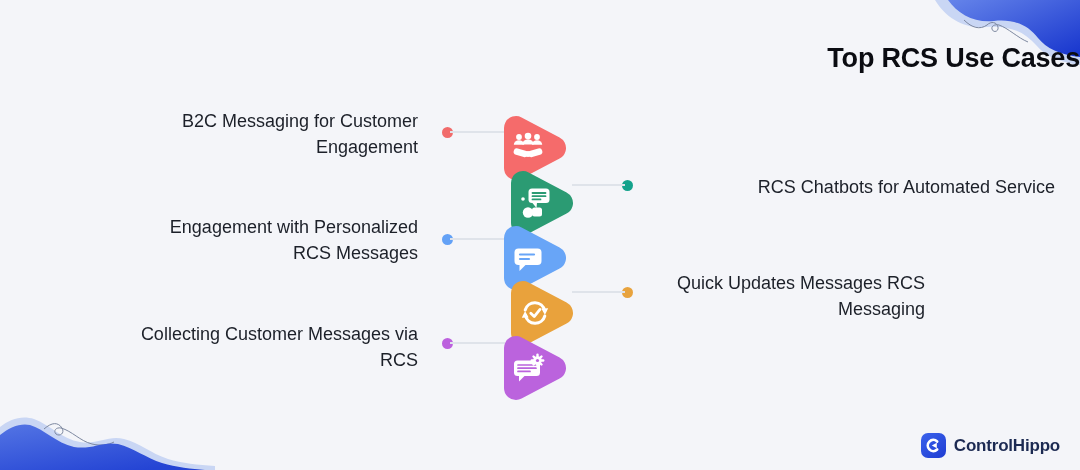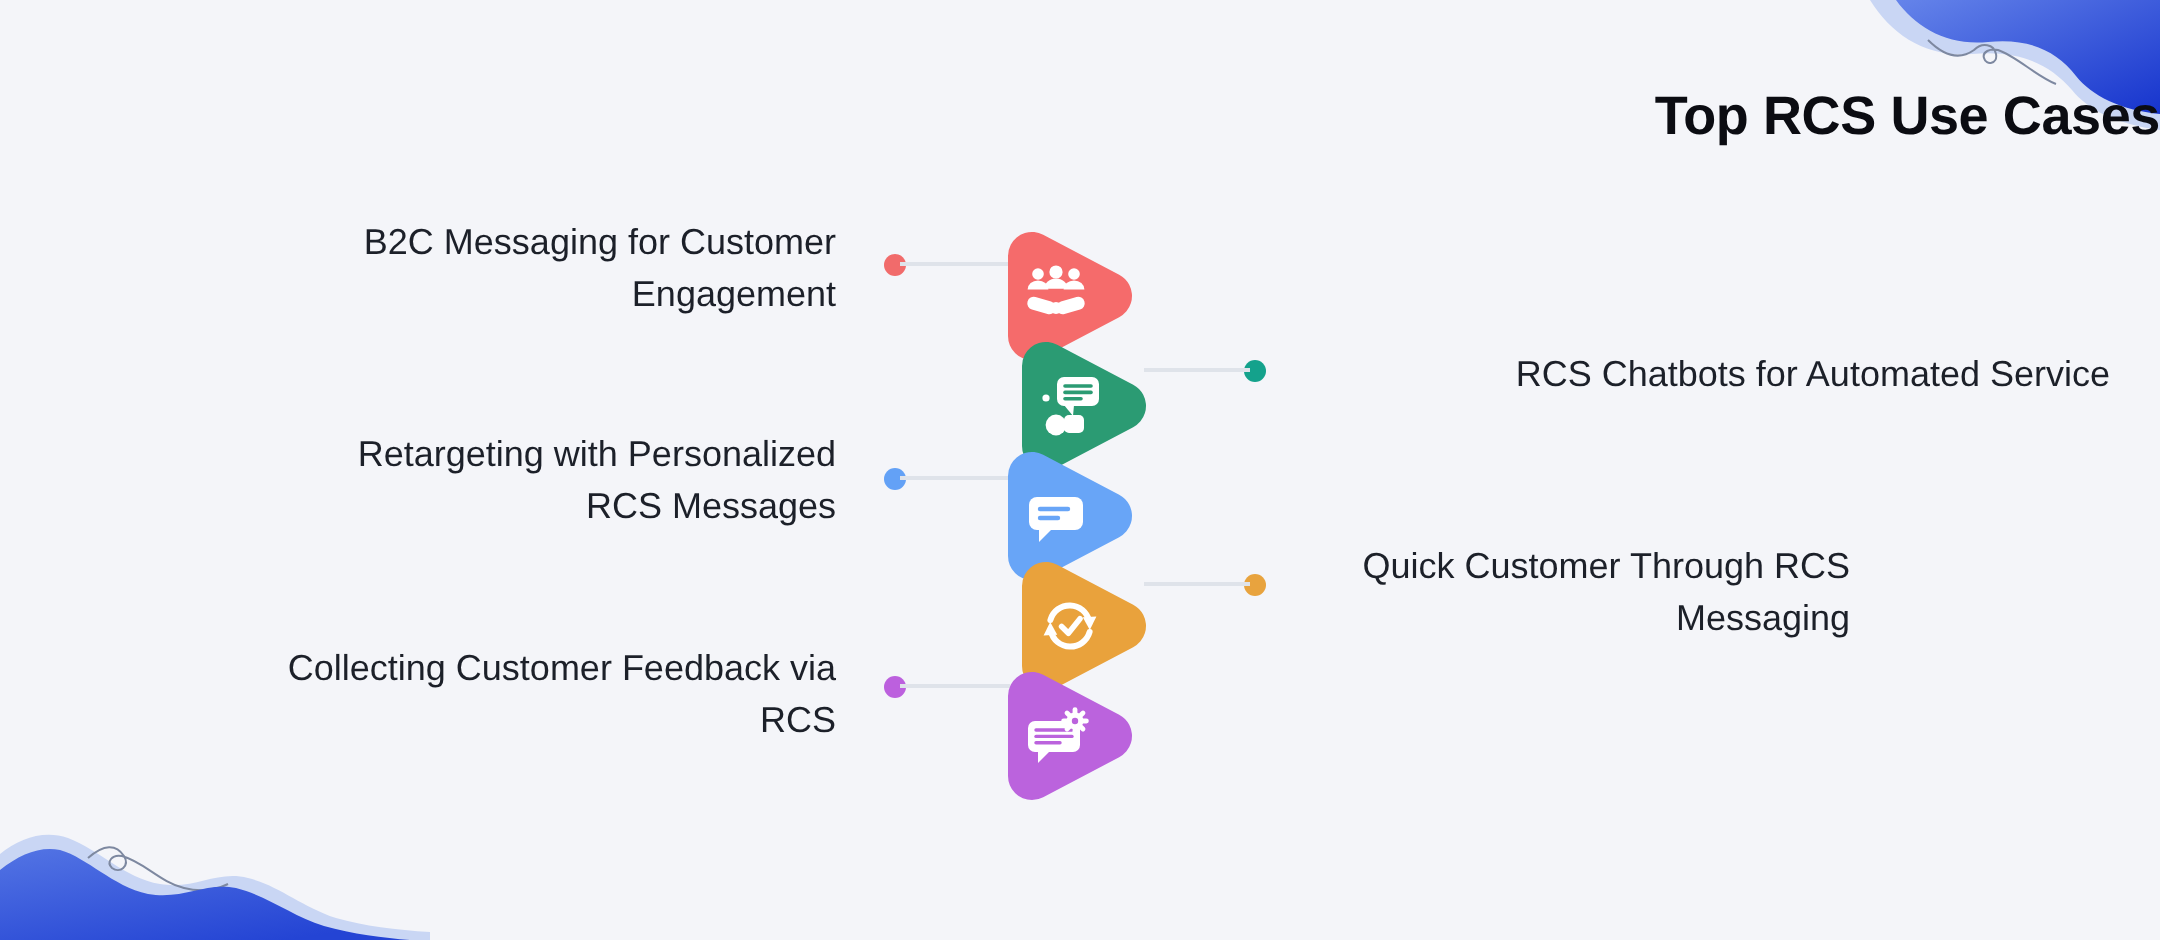--- a/index.html
+++ b/index.html
@@ -108,62 +108,62 @@
           <path d="M14.5 7 h13"></path>
             <path d="M14.5 10.2 h13"></path>
             <path d="M14.5 13.4 h8"></path>
         </g>
       </svg>
     </div>
   </div>
 
   
   <div style="display:contents">
-    <div class="label right-align l3" style="color: rgb(28, 32, 41);">Retargeting with Personalized RCS Messages</div>
+    <div class="label right-align l3" style="color: rgb(28, 32, 41);">Engagement with Personalized RCS Messages</div>
     <span class="dot d3" style="color: rgb(99, 161, 246);"></span>
     <span class="connector c3" style="color: rgb(223, 227, 234);"></span>
     <div class="tri t3" style="color: rgb(104, 165, 247);">
       <svg class="shape" width="66" height="72" viewBox="0 0 66 72">
         <path d="M 14 16 L 14 56 L 52 36 Z" fill="currentColor" stroke="currentColor" stroke-width="24" stroke-linejoin="round"></path>
       </svg>
       <svg class="glyph" width="34" height="34" viewBox="0 0 34 34">
         <rect x="3.5" y="7.5" width="27" height="16.5" rx="4" fill="#fff"></rect>
         <path d="M8.5 22.5 v7.5 l7.5 -7.5 z" fill="#fff"></path>
         <g stroke="currentColor" stroke-width="2.2" stroke-linecap="round" fill="none">
           <path d="M9 13.5 h14"></path>
             <path d="M9 18 h9"></path>
         </g>
       </svg>
     </div>
   </div>
 
   
   <div style="display:contents">
-    <div class="label l4" style="color: rgb(28, 32, 41);">Quick Customer Through RCS Messaging</div>
+    <div class="label l4" style="color: rgb(28, 32, 41);">Quick Updates Messages RCS Messaging</div>
     <span class="dot d4" style="color: rgb(232, 163, 62);"></span>
     <span class="connector c4" style="color: rgb(223, 227, 234);"></span>
     <div class="tri t4" style="color: rgb(233, 162, 60);">
       <svg class="shape" width="66" height="72" viewBox="0 0 66 72">
         <path d="M 14 16 L 14 56 L 52 36 Z" fill="currentColor" stroke="currentColor" stroke-width="24" stroke-linejoin="round"></path>
       </svg>
       <svg class="glyph" width="34" height="34" viewBox="0 0 34 34">
         <g fill="none" stroke="#fff" stroke-width="3" stroke-linecap="round">
           <path d="M 7.2 14 A 10 10 0 0 1 26.6 14.6"></path>
           <path d="M 26.8 20 A 10 10 0 0 1 7.4 19.4"></path>
         </g>
         <path d="M 30.2 12.2 L 23.4 12.6 L 26.9 19 Z" fill="#fff"></path>
         <path d="M 3.8 21.8 L 10.6 21.4 L 7.1 15 Z" fill="#fff"></path>
         <path d="M 12.8 17.2 L 16.2 20.6 L 22 13.4" fill="none" stroke="#fff" stroke-width="2.8" stroke-linecap="round" stroke-linejoin="round"></path>
       </svg>
     </div>
   </div>
 
   
   <div style="display:contents">
-    <div class="label right-align l5" style="color: rgb(28, 32, 41);">Collecting Customer Feedback via RCS</div>
+    <div class="label right-align l5" style="color: rgb(28, 32, 41);">Collecting Customer Messages via RCS</div>
     <span class="dot d5" style="color: rgb(188, 96, 222);"></span>
     <span class="connector c5" style="color: rgb(223, 227, 234);"></span>
     <div class="tri t5" style="color: rgb(187, 99, 221);">
       <svg class="shape" width="66" height="72" viewBox="0 0 66 72">
         <path d="M 14 16 L 14 56 L 52 36 Z" fill="currentColor" stroke="currentColor" stroke-width="24" stroke-linejoin="round"></path>
       </svg>
       <svg class="glyph" width="34" height="34" viewBox="0 0 34 34">
         <rect x="3" y="9.5" width="26" height="15.5" rx="3.5" fill="#fff"></rect>
         <path d="M8 23.5 v7 l7 -7 z" fill="#fff"></path>
         <g stroke="currentColor" stroke-width="1.7" stroke-linecap="round" fill="none">
@@ -181,14 +181,23 @@
             <path d="M30.5 5.5 l-1.4 1.4"></path>
             <path d="M23.9 12.1 l-1.4 1.4"></path>
         </g>
         <circle cx="26.5" cy="9.5" r="4.2" fill="#fff"></circle>
         <circle cx="26.5" cy="9.5" r="1.6" fill="currentColor"></circle>
       </svg>
     </div>
   </div>
 
   
+  <div class="brand">
+    <span class="brand-icon">
+      <svg width="19" height="19" viewBox="0 0 24 24">
+        <path d="M16.6 6.9 A 7 7 0 1 0 16.6 17.1" fill="none" stroke="#fff" stroke-width="3.4" stroke-linecap="round"></path>
+        <path d="M9.8 12 L 16.2 8.6 L 16.2 15.4 Z" fill="#fff"></path>
+      </svg>
+    </span>
+    <span class="brand-name" style="color: rgb(28, 42, 82);">ControlHippo</span>
+  </div>
 
 </div>
 
 </body></html>

